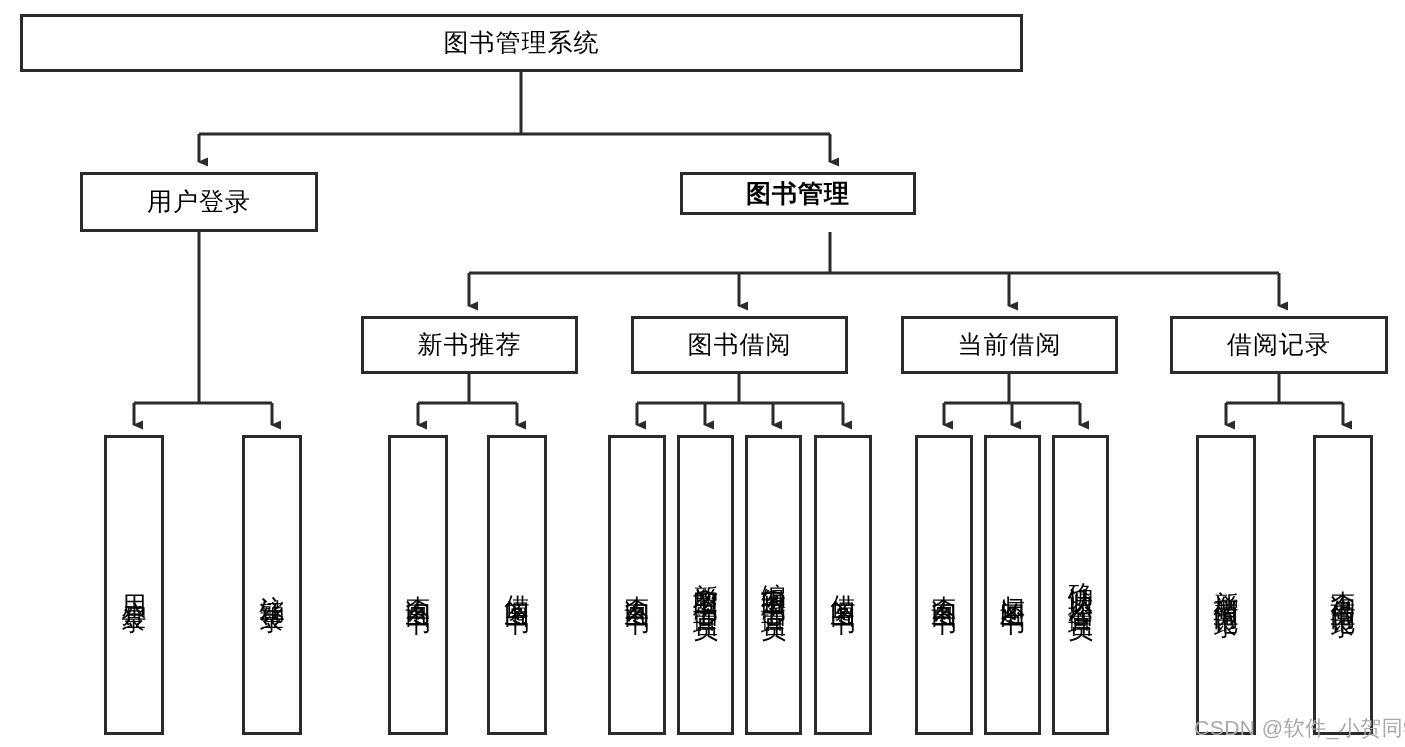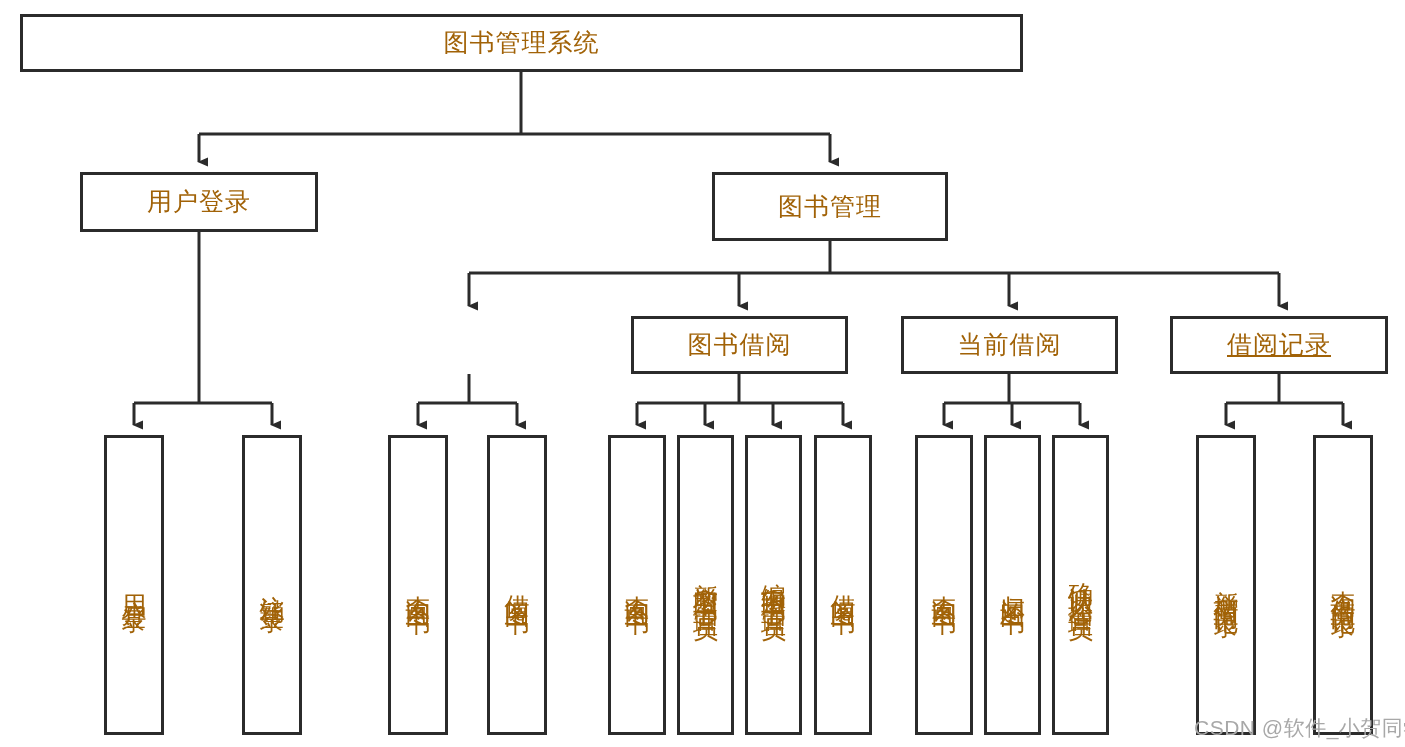--- a/index.html
+++ b/index.html
@@ -26,21 +26,21 @@
     pointer-events: none;
   }
   .node {
     position: absolute;
     box-sizing: border-box;
     background: #ffffff;
     border: 3px solid #2b2b2b;
     display: flex;
     align-items: center;
     justify-content: center;
-    color: #a16207;
+    color: #000000;
   }
   .node.horiz {
     font-size: 25px;
     letter-spacing: 1px;
     line-height: 1.1;
   }
   .node.vert {
     font-size: 25px;
     line-height: 1.15;
   }
@@ -114,31 +114,34 @@
     </g>
   </svg>
 
   <div class="node horiz" style="left:20px; top:14px; width:1003px; height:58px;">
     <span>图书管理系统</span>
   </div>
 
   <div class="node horiz" style="left:80px; top:172px; width:238px; height:60px;">
     <span>用户登录</span>
   </div>
-  <div class="node horiz" style="left:712px; top:172px; width:236px; height:69px;">
+  <div class="node horiz" style="left:680px; top:172px; width:236px; height:43px;font-weight:bold;">
     <span>图书管理</span>
   </div>
 
+  <div class="node horiz" style="left:361px; top:316px; width:217px; height:58px;">
+    <span>新书推荐</span>
+  </div>
   <div class="node horiz" style="left:901px; top:316px; width:217px; height:58px;">
     <span>当前借阅</span>
   </div>
   <div class="node horiz" style="left:631px; top:316px; width:217px; height:58px;">
     <span>图书借阅</span>
   </div>
-  <div class="node horiz" style="left:1170px; top:316px; width:218px; height:58px;text-decoration:underline;">
+  <div class="node horiz" style="left:1170px; top:316px; width:218px; height:58px;">
     <span>借阅记录</span>
   </div>
 
   <div class="node vert" style="left:104px; top:435px; width:60px; height:300px;">
     <span class="vlabel">用户登录</span>
   </div>
   <div class="node vert" style="left:242px; top:435px; width:60px; height:300px;">
     <span class="vlabel">注销登录</span>
   </div>
 

